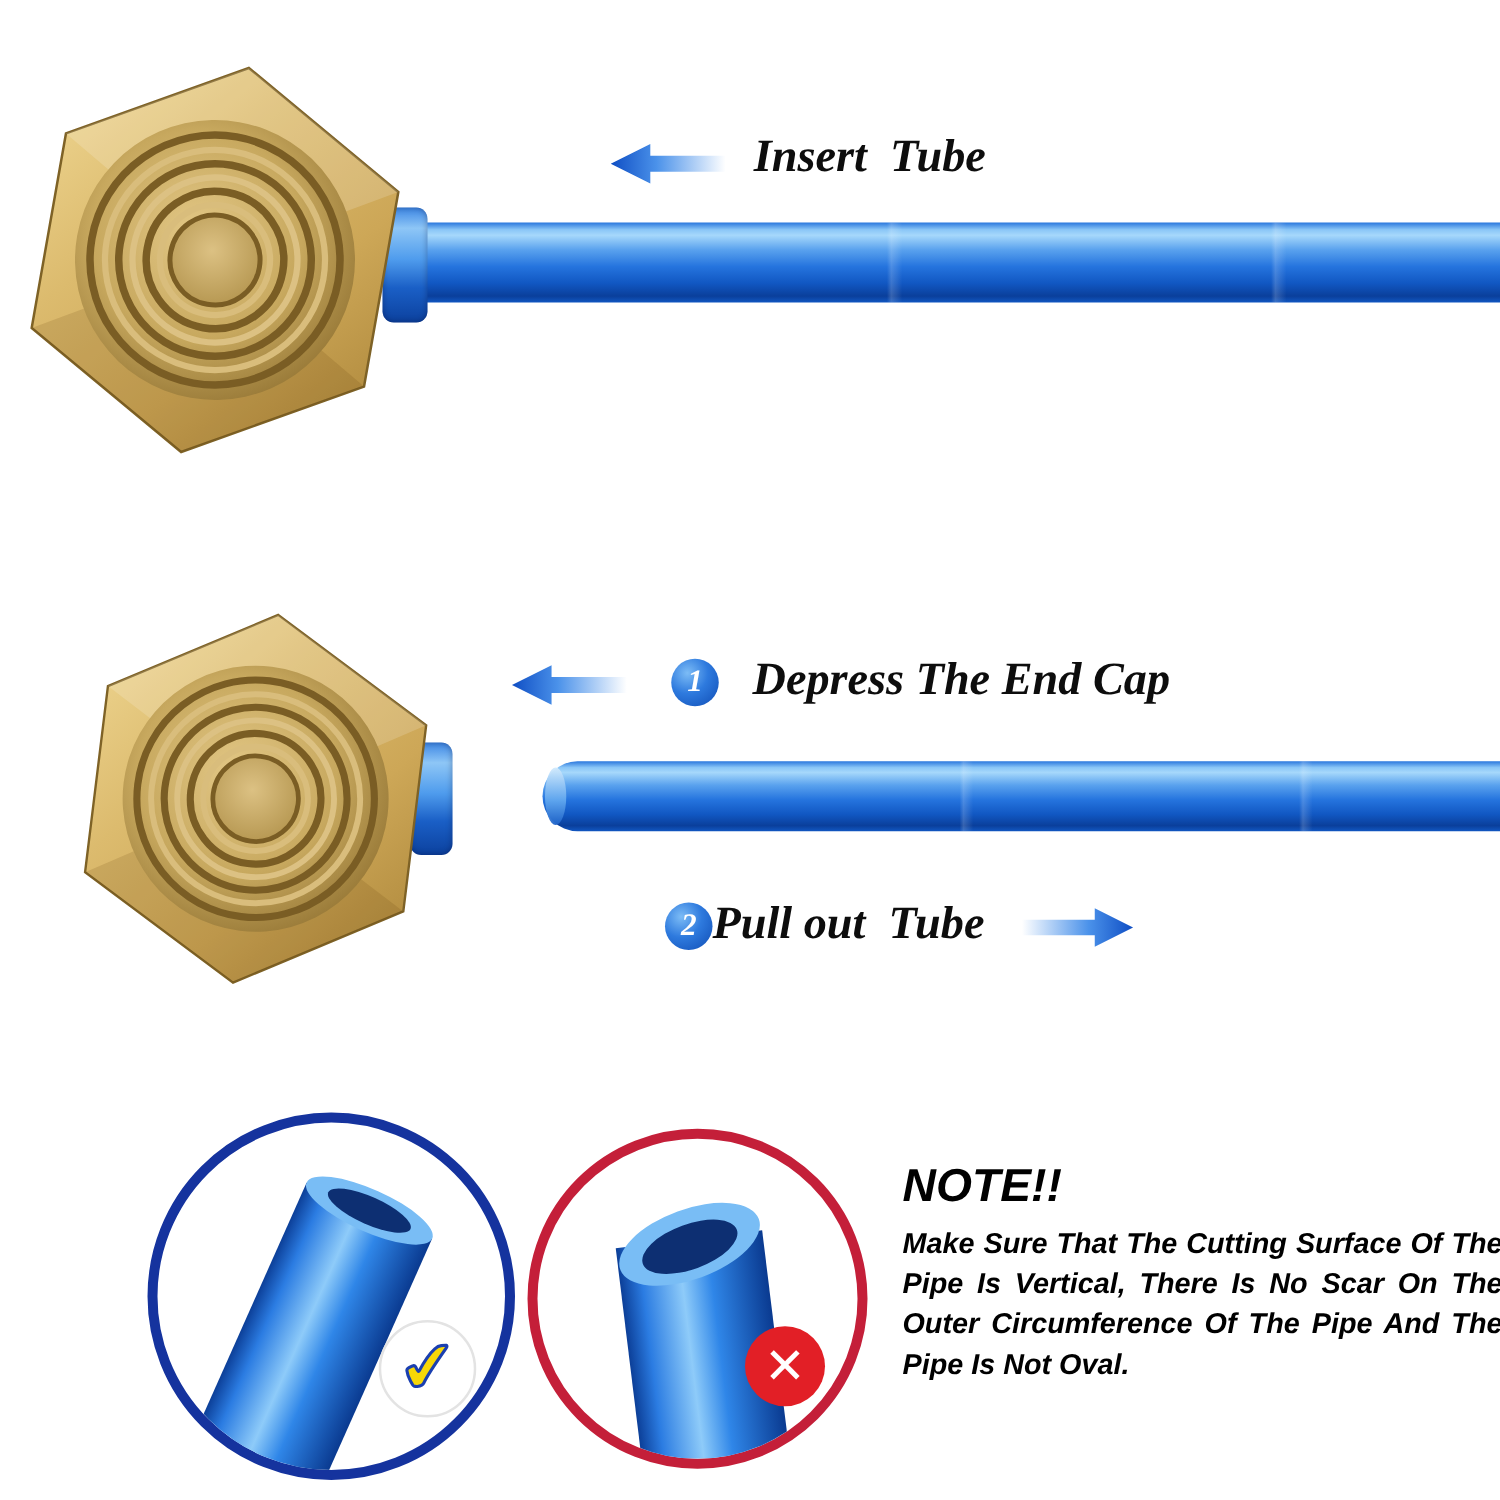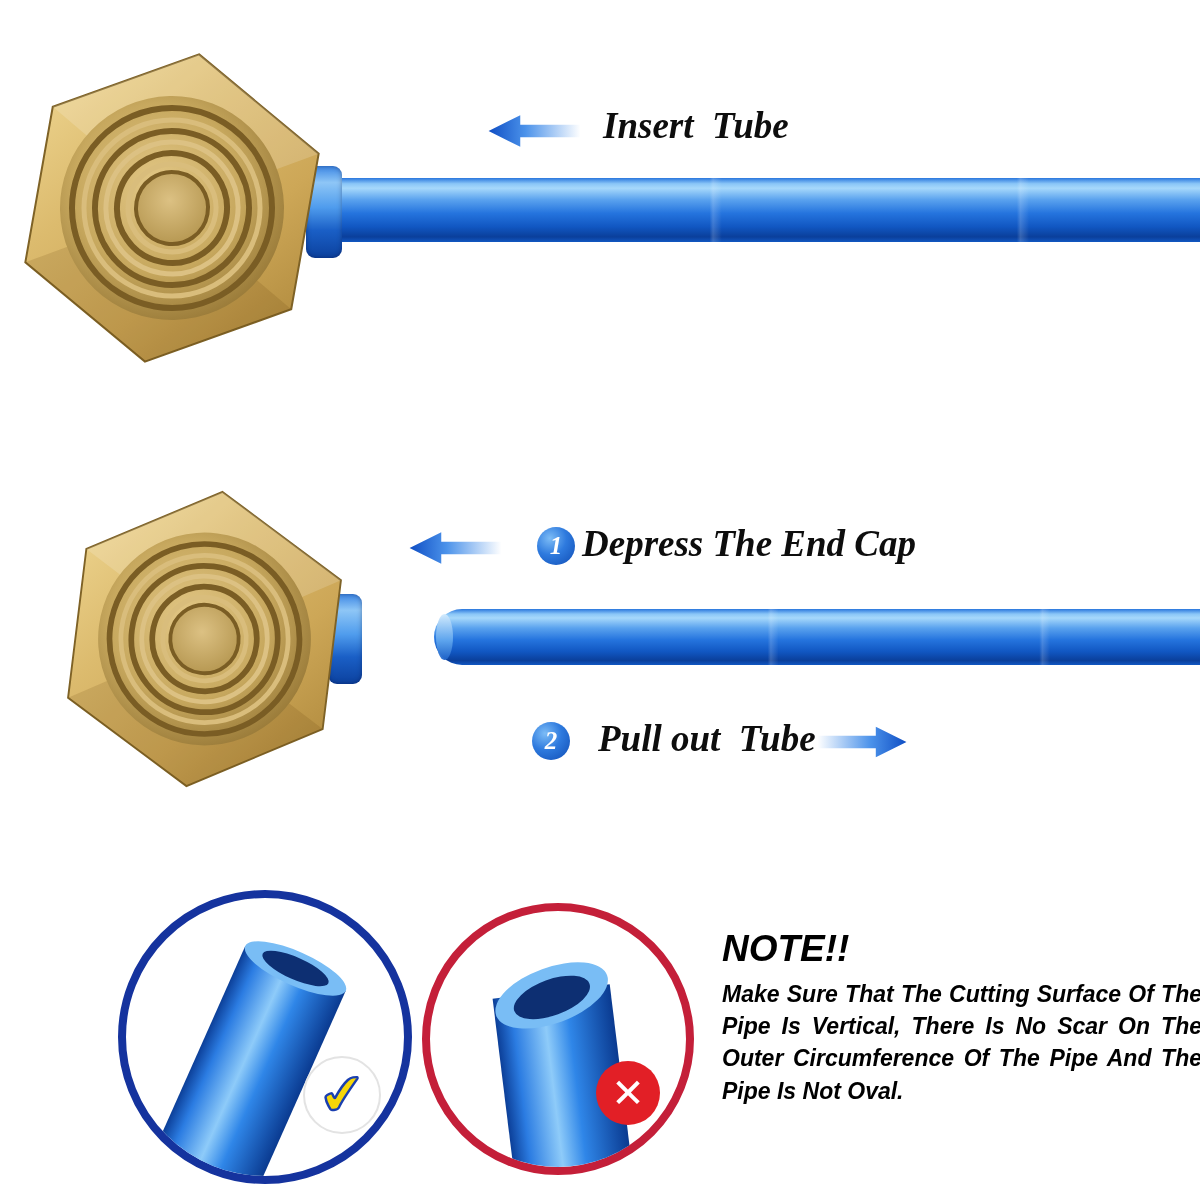--- a/index.html
+++ b/index.html
@@ -184,26 +184,26 @@
           <stop offset="0.4" stop-color="#4b92ea"></stop>
         <stop offset="1" stop-color="#ffffff"></stop>
       </linearGradient>
     </defs>
     <path d="M2 22 L42 2 L42 14 L118 14 L118 30 L42 30 L42 42 Z" fill="url(#ga2)"></path>
   </svg>
 
   <div class="abs badge" style="left:527px; top:527px;">
     <span>1</span>
   </div>
-  <div class="abs serif-label" style="left:572px; top:522px;">Depress The End Cap</div>
+  <div class="abs serif-label" style="left:592px; top:522px;">Depress The End Cap</div>
 
   <div class="abs badge" style="left:522px; top:722px;">
     <span>2</span>
   </div>
-  <div class="abs serif-label" style="left:588px; top:717px;">Pull out  Tube</div>
+  <div class="abs serif-label" style="left:560px; top:717px;">Pull out  Tube</div>
 
   <svg class="abs" style="left:806px; top:722px;" width="92" height="40" viewBox="0 0 120 44">
     <defs>
       <linearGradient id="gr1" x1="0" y1="0" x2="1" y2="0">
         <stop offset="0" stop-color="#ffffff"></stop>
           <stop offset="0.6" stop-color="#4b92ea"></stop>
         <stop offset="1" stop-color="#0f4ec4"></stop>
       </linearGradient>
     </defs>
     <path d="M118 22 L78 2 L78 14 L2 14 L2 30 L78 30 L78 42 Z" fill="url(#gr1)"></path>

